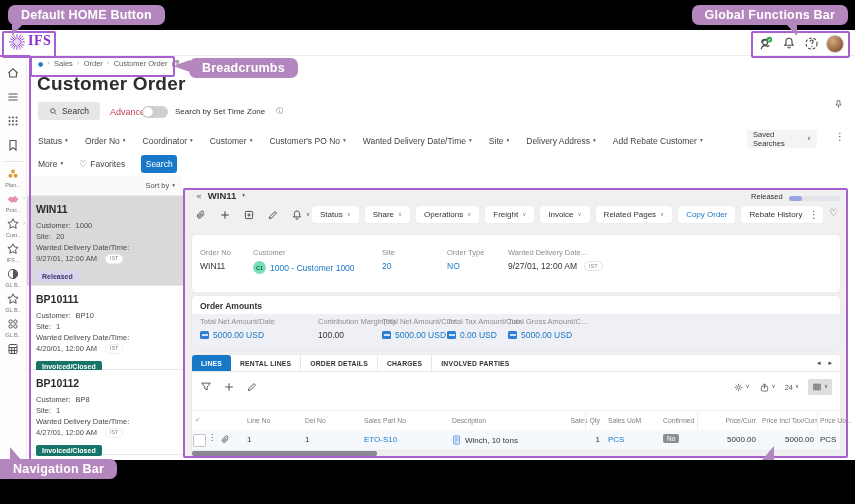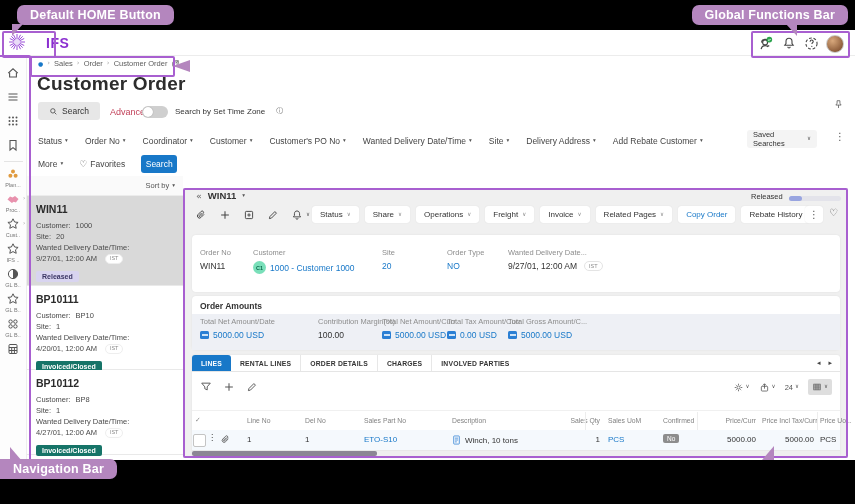--- a/index.html
+++ b/index.html
@@ -5,21 +5,21 @@
   html,body{margin:0;padding:0;background:#000;}
   .stage{position:relative;width:855px;height:504px;background:#000;overflow:hidden;
          font-family:"Liberation Sans","DejaVu Sans",sans-serif;-webkit-font-smoothing:antialiased;}
   .abs{position:absolute;}
   .glyph{font-family:"DejaVu Sans",sans-serif;line-height:1;}
   svg{display:block;}
 
   
   .app-bg{left:0;top:30px;width:855px;height:430px;background:#fff;}
   .topbar{left:0;top:30px;width:855px;height:25px;background:#fff;border-bottom:1px solid #ececec;}
-  .logo{left:8px;top:33px;display:flex;align-items:flex-end;gap:20px;}
+  .logo{left:8px;top:33px;display:flex;align-items:flex-start;gap:2px;font-family:Liberation Serif, serif;}
   .logo-text{font-size:14px;font-weight:800;color:#8b2fd0;letter-spacing:.5px;}
   .gicon{top:36px;color:#444;}
   .avatar{left:826px;top:35px;width:16px;height:16px;border-radius:50%;
           background:radial-gradient(circle at 35% 30%,#d8a87c,#8a5a38 75%);border:1px solid #c9c9c9;}
 
   
   .navbar{left:0;top:55px;width:27px;height:405px;background:#fdfdfd;border-right:1px solid #ededed;
           display:flex;flex-direction:column;align-items:center;padding-top:6px;box-sizing:border-box;}
   .nicon{width:14px;height:14px;margin:5px 0;color:#555;}
   .nav-divider{width:19px;height:1px;background:#e4e4e4;margin:4px 0 5px;}
@@ -693,25 +693,26 @@
       </div>
   </div>
 
   <div class="obox" style="left:2px;top:31px;width:50px;height:23px;"></div>
   <div class="obox" style="left:751px;top:31px;width:95px;height:23px;"></div>
   <div class="obox" style="left:30px;top:56px;width:141px;height:17px;"></div>
   <div class="obox" style="left:-2px;top:55px;width:29px;height:404px;"></div>
   <div class="obox" style="left:183px;top:188px;width:665px;height:270px;box-sizing:border-box;"></div>
 
   <div class="tail" style="left:12px;top:24px;border-top:12px solid #b486be;border-right:11px solid transparent;"></div>
-  <div class="ann" style="left:17px;top:5px;">Default HOME Button</div>
+  <div class="ann" style="left:8px;top:5px;">Default HOME Button</div>
 
   <div class="tail" style="left:786px;top:24px;border-top:12px solid #b486be;border-left:11px solid transparent;"></div>
   <div class="ann" style="right:7px;top:5px;">Global Functions Bar</div>
 
   <div class="tail" style="left:173px;top:60px;border-right:17px solid #b486be;border-top:6px solid transparent;border-bottom:6px solid transparent;"></div>
+  <div class="ann" style="left:189px;top:58px;">Breadcrumbs</div>
 
   <div class="tail" style="left:10px;top:447px;border-bottom:14px solid #b486be;border-right:12px solid transparent;"></div>
   <div class="ann" style="left:0px;top:459px;border-radius:0 7px 7px 0;">Navigation Bar</div>
 
   <div class="tail" style="left:762px;top:446px;border-bottom:14px solid #b486be;border-left:12px solid transparent;"></div>
 
 </div>
 
 </body></html>

